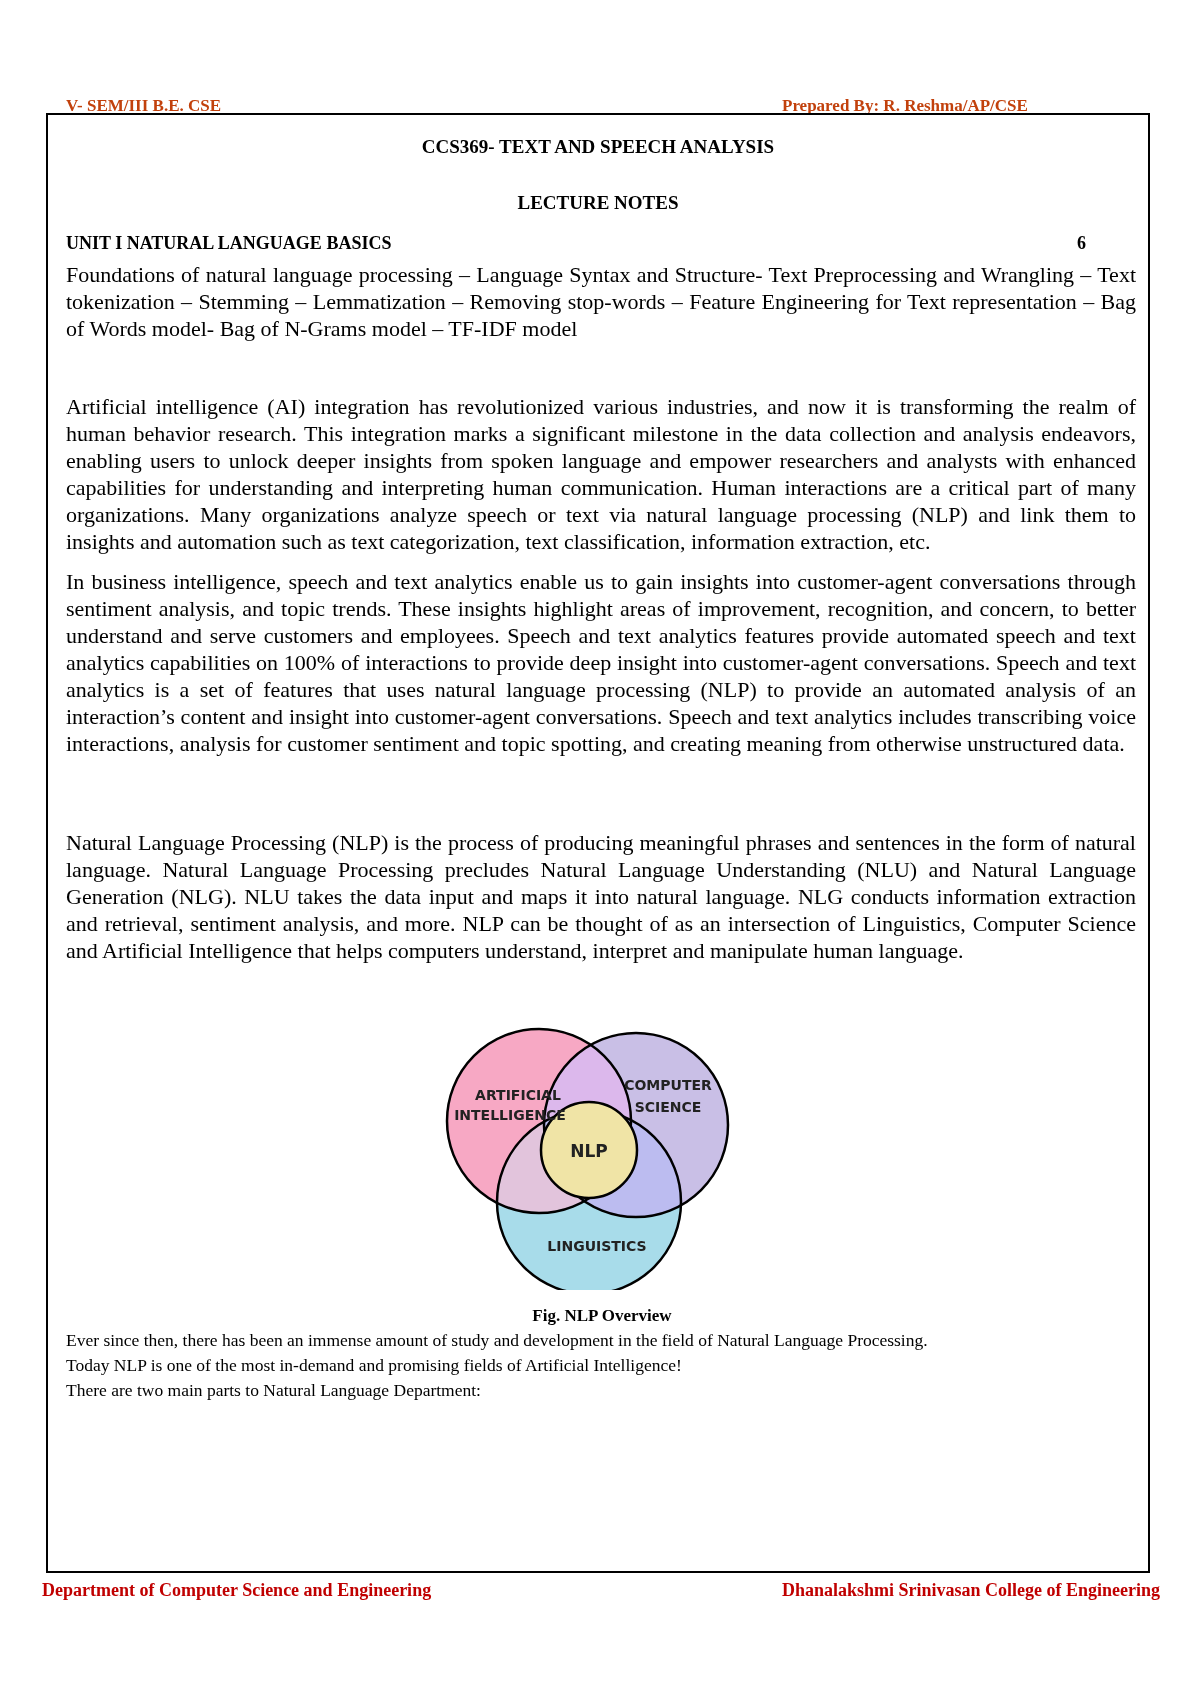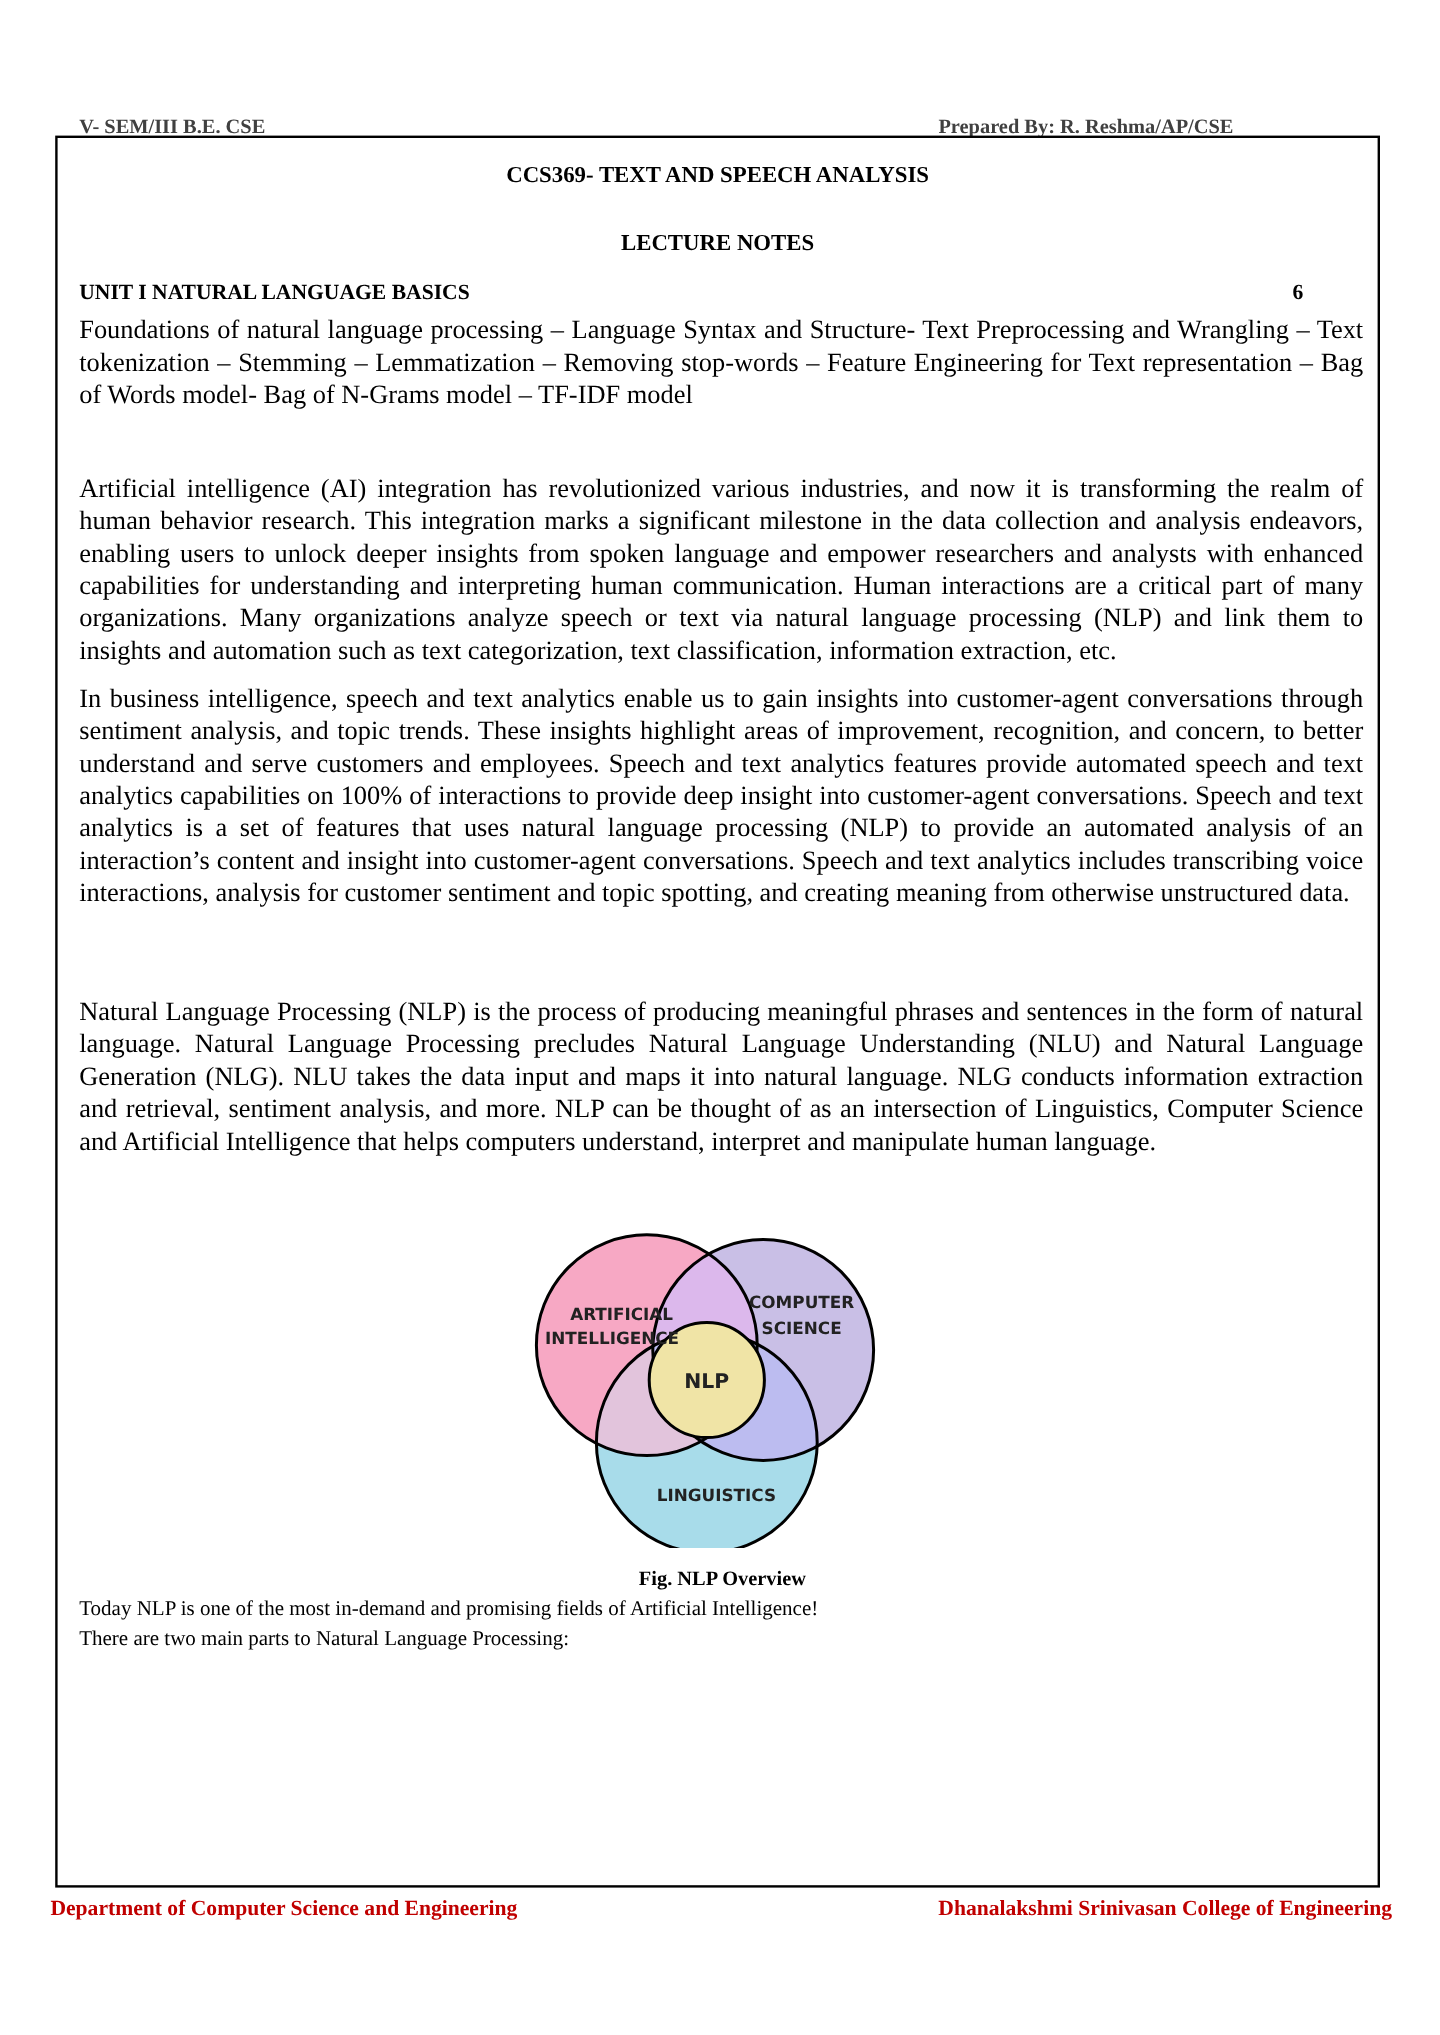--- a/index.html
+++ b/index.html
@@ -3,21 +3,21 @@
   <meta charset="utf-8">
   <style>
     html, body { margin: 0; padding: 0; background: #ffffff; }
     body {
       width: 1200px; height: 1696px; position: relative; overflow: hidden;
       font-family: "Liberation Serif", "DejaVu Serif", serif;
       color: #000;
     }
     .page-header {
       position: absolute; top: 96px; left: 66px; right: 60px; height: 20px;
-      font-weight: bold; font-size: 17px; color: #404040;
+      font-weight: bold; font-size: 17px; color: #c2410c;
     }
     .page-header .left { position: absolute; left: 0; top: 0; }
     .page-header .right { position: absolute; left: 716px; top: 0; }
     .frame {
       position: absolute; left: 46px; top: 113px; width: 1104px; height: 1460px;
       border: 2px solid #000; box-sizing: border-box;
     }
     .page-footer {
       position: absolute; top: 1580px; left: 40px; right: 40px; height: 22px;
       font-weight: bold; font-size: 18px; color: #c00000;
@@ -113,20 +113,21 @@
     <text x="228" y="80">COMPUTER</text>
     <text x="228" y="102">SCIENCE</text>
     <text x="157" y="241">LINGUISTICS</text>
     <text x="149" y="147" font-size="17">NLP</text>
   </g>
 </svg>
 
 <div class="caption">Fig. NLP Overview</div>
 
 <div class="content" style="top:1328px;">
+  <p class="plain">Ever since then, there has been an immense amount of study and development in the field of Natural Language Processing.</p>
   <p class="plain">Today NLP is one of the most in-demand and promising fields of Artificial Intelligence!</p>
-  <p class="plain">There are two main parts to Natural Language Processing:</p>
+  <p class="plain">There are two main parts to Natural Language Department:</p>
 </div>
 
 <div class="page-footer">
   <span class="left">Department of Computer Science and Engineering</span>
   <span class="right">Dhanalakshmi Srinivasan College of Engineering</span>
 </div>
 
 </body></html>

